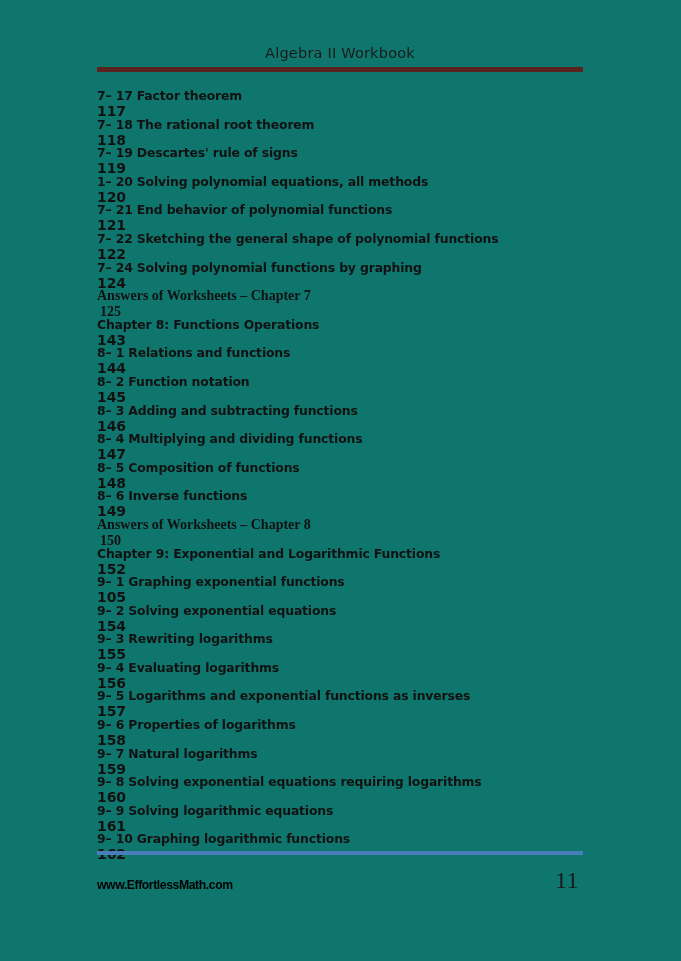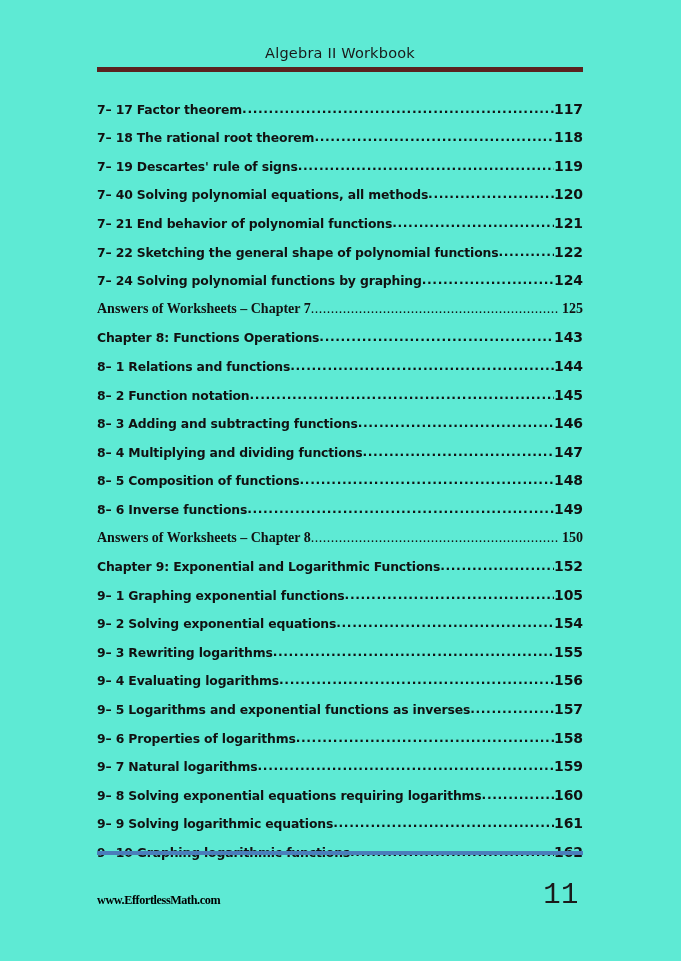--- a/index.html
+++ b/index.html
@@ -14,21 +14,21 @@
     font-family: "Liberation Sans", sans-serif;
     color: #000000;
     overflow: hidden;
   }
 
   .page {
     position: absolute;
     left: 0; top: 0;
     width: 681px;
     height: 961px;
-    background: #5eead4;
+    background: #0f766e;
   }
 
   
   .header {
     position: absolute;
     left: 97px;
     top: 44px;
     width: 486px;
   }
   .header-title {
@@ -50,25 +50,26 @@
   
   .toc {
     position: absolute;
     left: 97px;
     top: 88px;
     width: 486px;
   }
 
   .toc-row {
     display: flex;
-    align-items: flex-end;
+    align-items: flex-start;
     width: 100%;
     height: 28.6px;
     white-space: nowrap;
     overflow: hidden;
+    flex-direction: column;
   }
 
   .toc-label {
     flex: 0 0 auto;
     font-size: 12.4px;
     font-weight: bold;
     font-family: "DejaVu Sans", sans-serif;
     color: #111111;
     letter-spacing: -0.15px;
   }
@@ -129,36 +130,35 @@
     background: #4A7EBB;
     width: 100%;
   }
   .footer-body {
     display: flex;
     align-items: flex-end;
     justify-content: space-between;
     margin-top: 8px;
   }
   .footer-site {
-    font-family: Liberation Serif, serif;
+    font-family: Liberation Sans, sans-serif;
     font-size: 12.2px;
     font-weight: bold;
     color: #000000;
     letter-spacing: -0.4px;
     padding-bottom: 5px;
   }
   .footer-pagenum {
-    font-family: Liberation Mono, monospace;
-    font-size: 29px;
+    font-family: Liberation Serif, serif;
+    font-size: 24px;
     font-weight: normal;
     color: #1a1a1a;
     line-height: 34px;
     letter-spacing: 0.5px;
     padding-right: 4px;
-    margin-top: 16px;
   }
 </style>
 </head>
 <body>
 
 <div class="page">
 
   <div class="header">
     <div class="header-title">Algebra II Workbook</div>
     <div class="header-rule"></div>
@@ -174,21 +174,21 @@
         <span class="toc-label">7– 18 The rational root theorem</span>
         <span class="toc-leader"></span>
         <span class="toc-page">118</span>
       </div>
       <div class="toc-row">
         <span class="toc-label">7– 19 Descartes' rule of signs</span>
         <span class="toc-leader"></span>
         <span class="toc-page">119</span>
       </div>
       <div class="toc-row">
-        <span class="toc-label">7– 40 Solving polynomial equations, all methods</span>
+        <span class="toc-label">1– 20 Solving polynomial equations, all methods</span>
         <span class="toc-leader"></span>
         <span class="toc-page">120</span>
       </div>
       <div class="toc-row">
         <span class="toc-label">7– 21 End behavior of polynomial functions</span>
         <span class="toc-leader"></span>
         <span class="toc-page">121</span>
       </div>
       <div class="toc-row">
         <span class="toc-label">7– 22 Sketching the general shape of polynomial functions</span>

